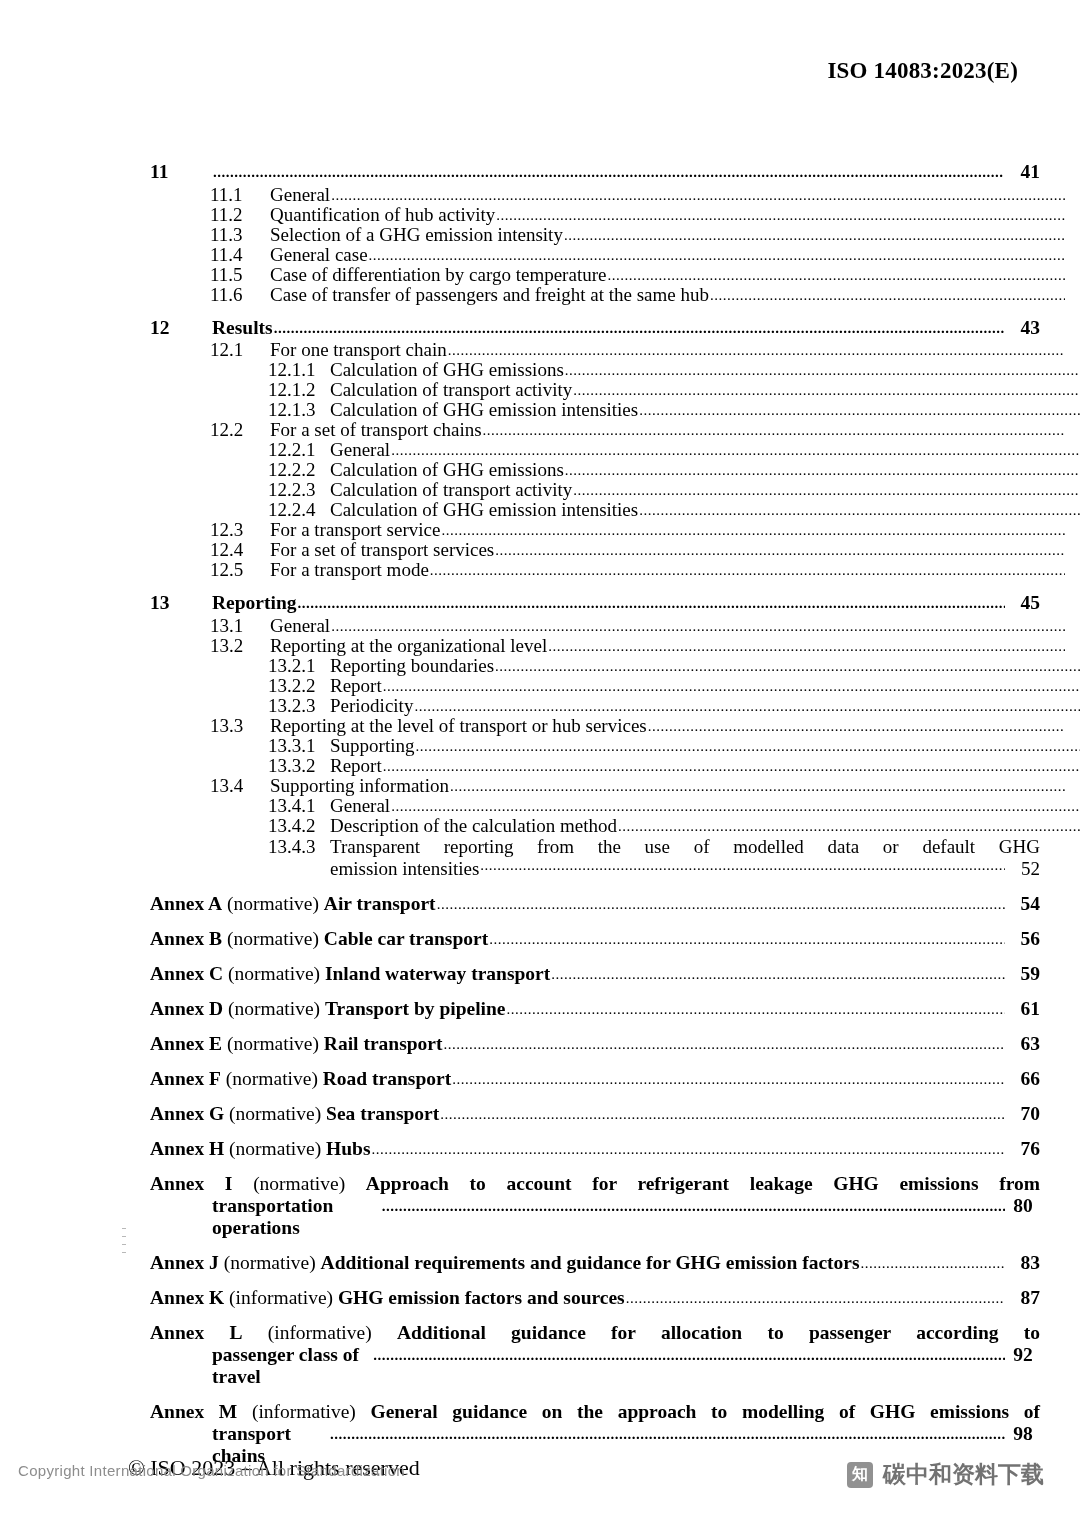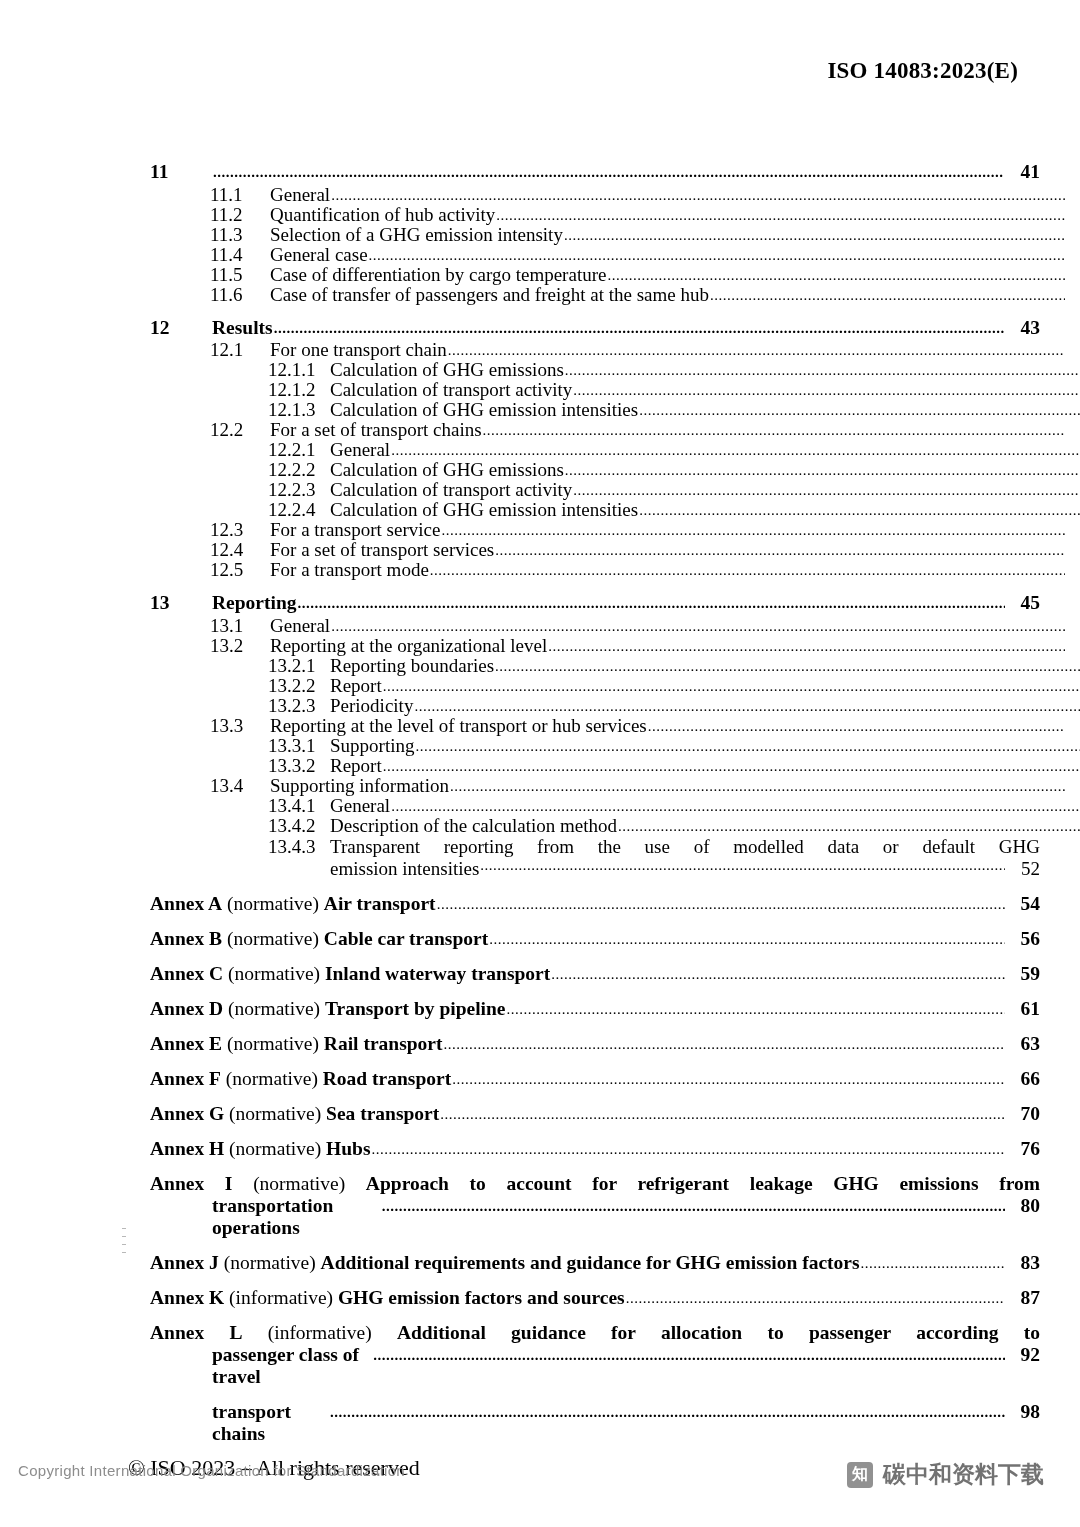--- a/index.html
+++ b/index.html
@@ -143,21 +143,21 @@
     text-align-last: justify;
     font-weight: bold;
   }
   .annexwrap .jline .atype { font-weight: normal; }
   .annexwrap .l2 {
     display: flex;
     align-items: baseline;
     padding-left: 62px;
     font-weight: bold;
   }
-  .annexwrap .l2 .pg { width: 34px; text-align: right; font-weight: bold; }
+  .annexwrap .l2 .pg { width: 34px; text-align: center; font-weight: bold; }
 
   .footer {
     position: absolute;
     left: 128px;
     top: 1455px;
     font-size: 22px;
   }
   .watermark-left {
     position: absolute;
     left: 18px;
@@ -511,20 +511,23 @@
         <span>Annex L</span><span class="atype"> (informative) </span><span>Additional guidance for allocation to passenger according to</span>
       </div>
       <div class="l2">
         <span>passenger class of travel</span>
         <span class="dots">..........................................................................................................................................................................................</span>
         <span class="pg">92</span>
       </div>
     </div>
 
     <div class="annexwrap">
+      <div class="jline">
+        <span>Annex M</span><span class="atype"> (informative) </span><span>General guidance on the approach to modelling of GHG emissions of</span>
+      </div>
       <div class="l2">
         <span>transport chains</span>
         <span class="dots">..........................................................................................................................................................................................</span>
         <span class="pg">98</span>
       </div>
     </div>
 
   </div>
 
   <div class="tick-marks">

